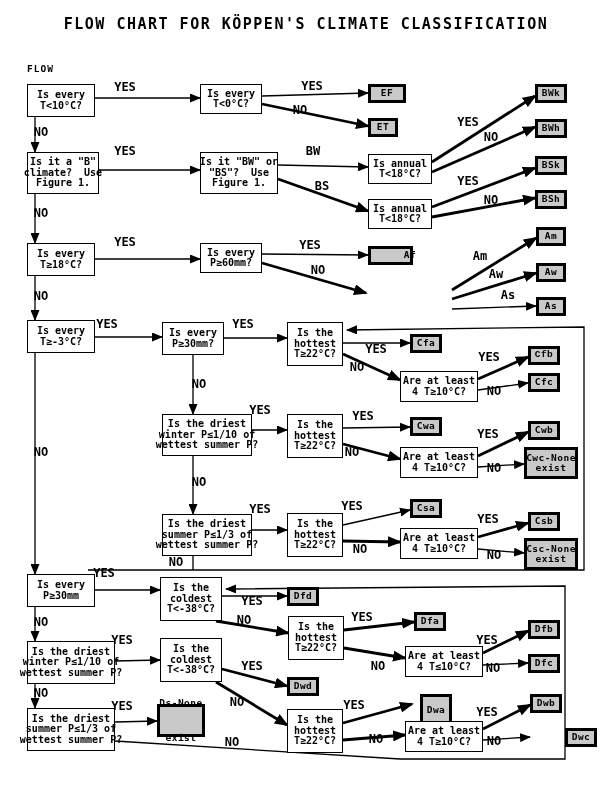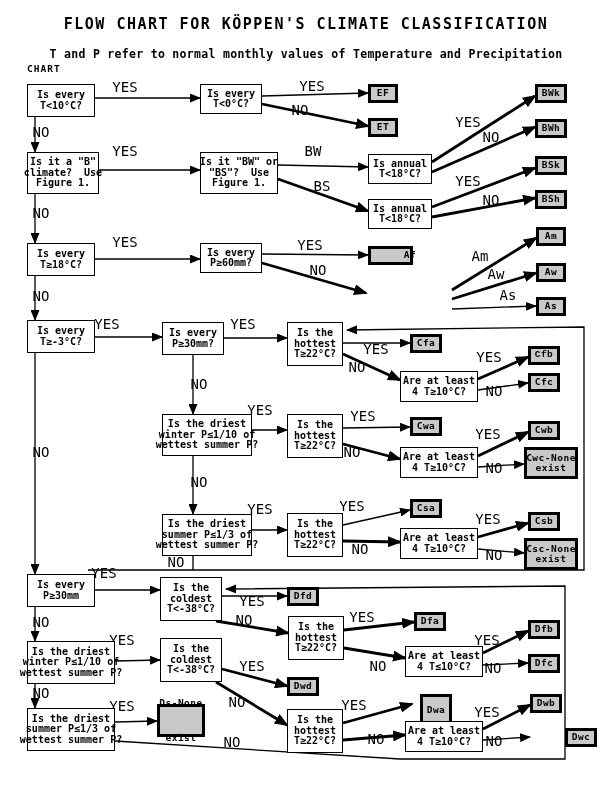--- a/index.html
+++ b/index.html
@@ -26,31 +26,30 @@
     position:absolute;box-sizing:border-box;display:flex;flex-direction:column;
     justify-content:center;align-items:center;text-align:center;white-space:pre;
     background:#fff;border:1.3px solid #000;color:#000;
     font-weight:bold;font-size:10px;line-height:10.5px;
   }
   .terminal{
     background:var(--term-fill,#c9c9c9);border:3px solid #000;
     font-size:9.5px;line-height:10.5px;letter-spacing:0.5px;
   }
   .elabel{
-    position:absolute;transform:translate(-50%,-50%);font-weight:normal;
-    font-size:14px;color:#000;white-space:pre;
+    position:absolute;transform:translate(-50%,-50%);font-weight:bold;
+    font-size:12px;color:#000;white-space:pre;
   }
 </style>
 </head>
 <body>
 
 <div id="stage">
   <div class="title">FLOW CHART FOR KÖPPEN'S CLIMATE CLASSIFICATION</div>
-  <div class="subtitle">T and P refer to normal monthly values of Temperature and Precipitation</div>
-  <div class="start">CHART</div>
+  <div class="start">FLOW</div>
 
   <svg id="edge-layer" width="612" height="792" viewBox="0 0 612 792">
     <defs>
       <marker id="ah" markerUnits="userSpaceOnUse" markerWidth="11" markerHeight="9" refX="10" refY="4.5" orient="auto">
         <path d="M0,0 L11,4.5 L0,9 z" fill="#000"></path>
       </marker>
       <marker id="ahb" markerUnits="userSpaceOnUse" markerWidth="14" markerHeight="11" refX="12" refY="5.5" orient="auto">
         <path d="M0,0 L14,5.5 L0,11 z" fill="#000"></path>
       </marker>
     </defs>
@@ -166,21 +165,21 @@
     <span class="elabel" style="left: 237px; top: 702px;">NO</span>
     <span class="elabel" style="left: 354px; top: 705px;">YES</span>
     <span class="elabel" style="left: 376px; top: 739px;">NO</span>
     <span class="elabel" style="left: 487px; top: 712px;">YES</span>
     <span class="elabel" style="left: 494px; top: 741px;">NO</span>
     <span class="elabel" style="left: 41px; top: 693px;">NO</span>
     <span class="elabel" style="left: 122px; top: 706px;">YES</span>
     <span class="elabel" style="left: 232px; top: 742px;">NO</span>
     <div class="node decision" style="left: 27px; top: 84px; width: 68px; height: 33px;"><div>Is every</div><div>T&lt;10°C?</div></div>
     <div class="node decision" style="left: 200px; top: 84px; width: 62px; height: 30px;"><div>Is every</div><div>T&lt;0°C?</div></div>
-    <div class="node terminal" style="left: 368px; top: 84px; width: 30px; height: 19px; text-align: right;"><div>EF</div></div>
+    <div class="node terminal" style="left: 368px; top: 84px; width: 38px; height: 19px; text-align: right;"><div>EF</div></div>
     <div class="node terminal" style="left: 368px; top: 118px; width: 30px; height: 19px;"><div>ET</div></div>
     <div class="node decision" style="left: 27px; top: 152px; width: 72px; height: 42px;"><div>Is it a "B"</div><div>climate?  Use</div><div>Figure 1.</div></div>
     <div class="node decision" style="left: 200px; top: 152px; width: 78px; height: 42px;"><div>Is it "BW" or</div><div>"BS"?  Use</div><div>Figure 1.</div></div>
     <div class="node decision" style="left: 368px; top: 154px; width: 64px; height: 30px;"><div>Is annual</div><div>T&lt;18°C?</div></div>
     <div class="node decision" style="left: 368px; top: 199px; width: 64px; height: 30px;"><div>Is annual</div><div>T&lt;18°C?</div></div>
     <div class="node terminal" style="left: 535px; top: 84px; width: 32px; height: 19px;"><div>BWk</div></div>
     <div class="node terminal" style="left: 535px; top: 119px; width: 32px; height: 19px;"><div>BWh</div></div>
     <div class="node terminal" style="left: 535px; top: 156px; width: 32px; height: 19px;"><div>BSk</div></div>
     <div class="node terminal" style="left: 535px; top: 190px; width: 32px; height: 19px;"><div>BSh</div></div>
     <div class="node decision" style="left: 27px; top: 243px; width: 68px; height: 33px;"><div>Is every</div><div>T≥18°C?</div></div>

